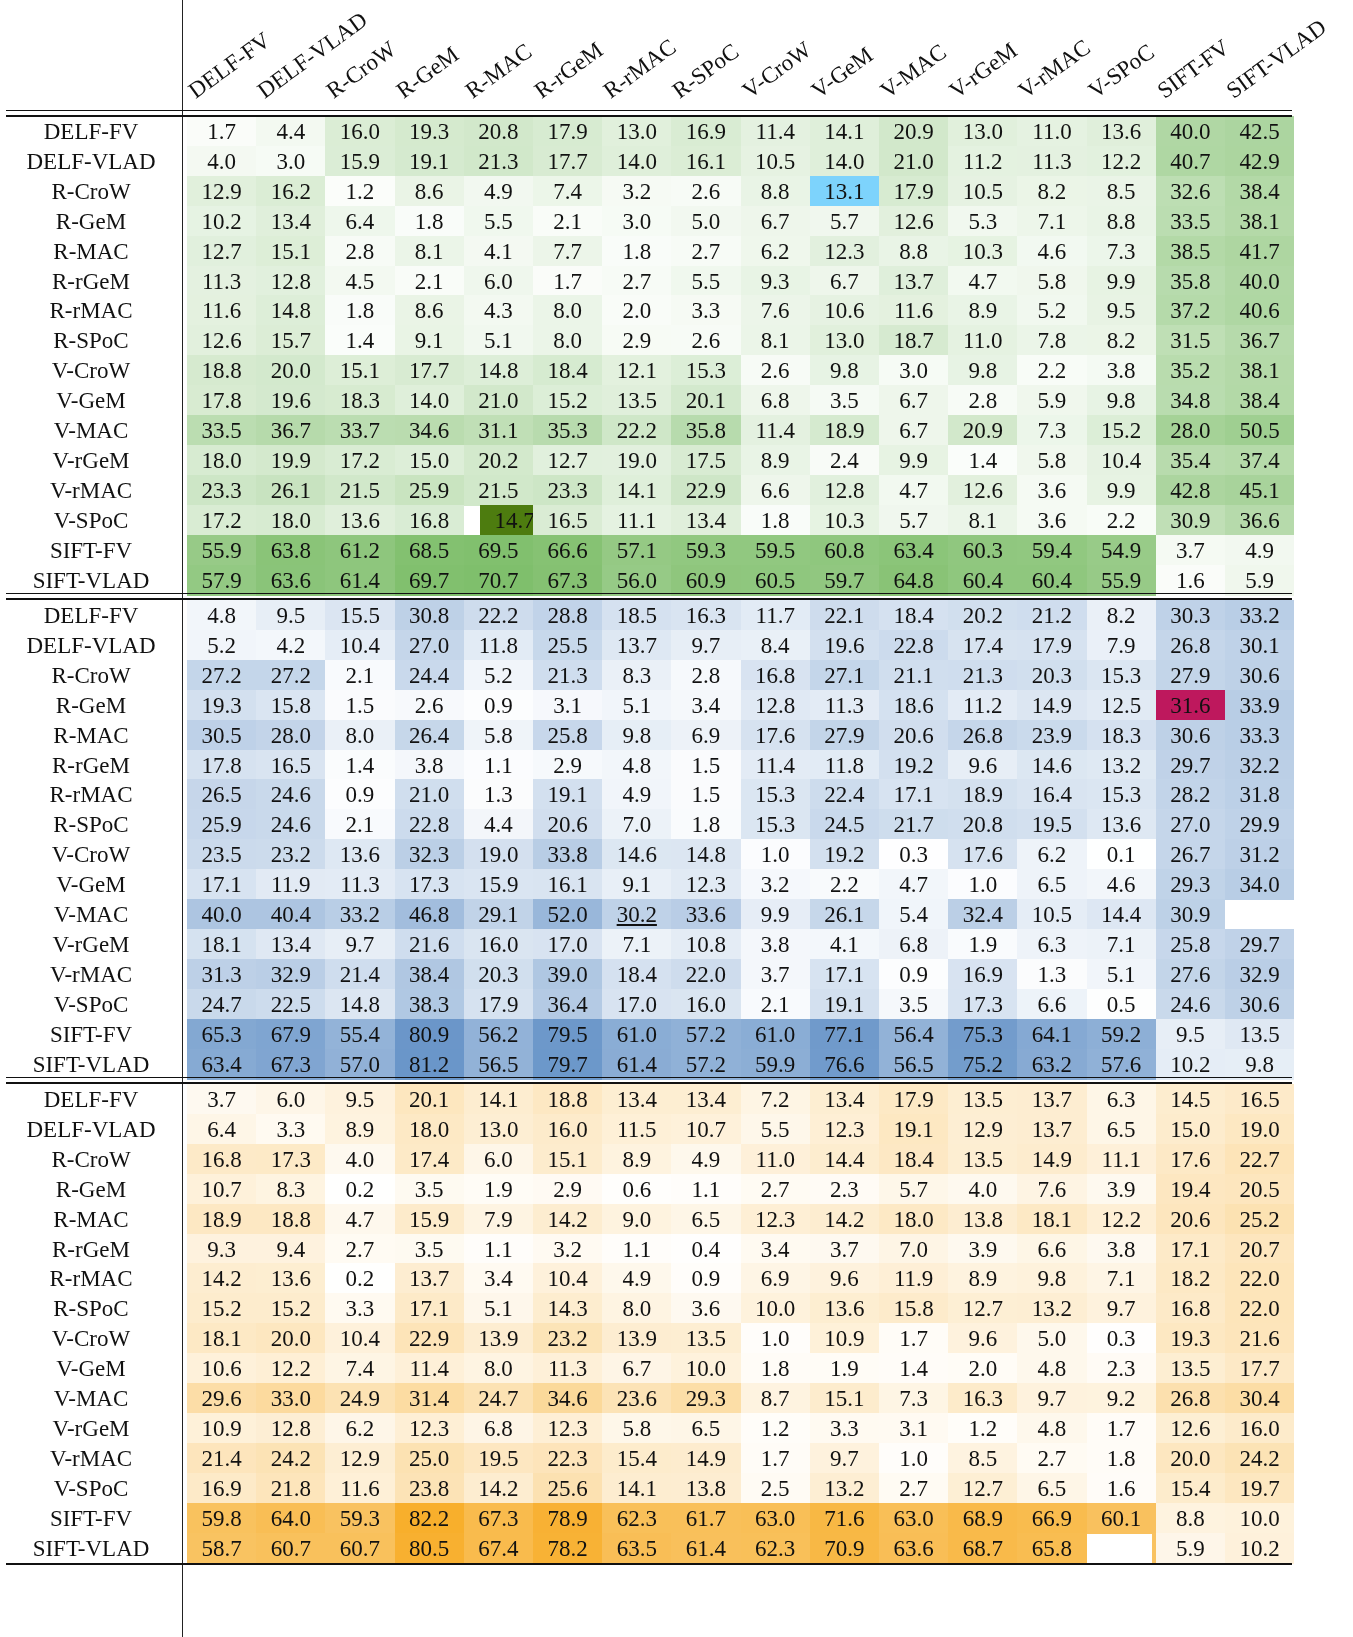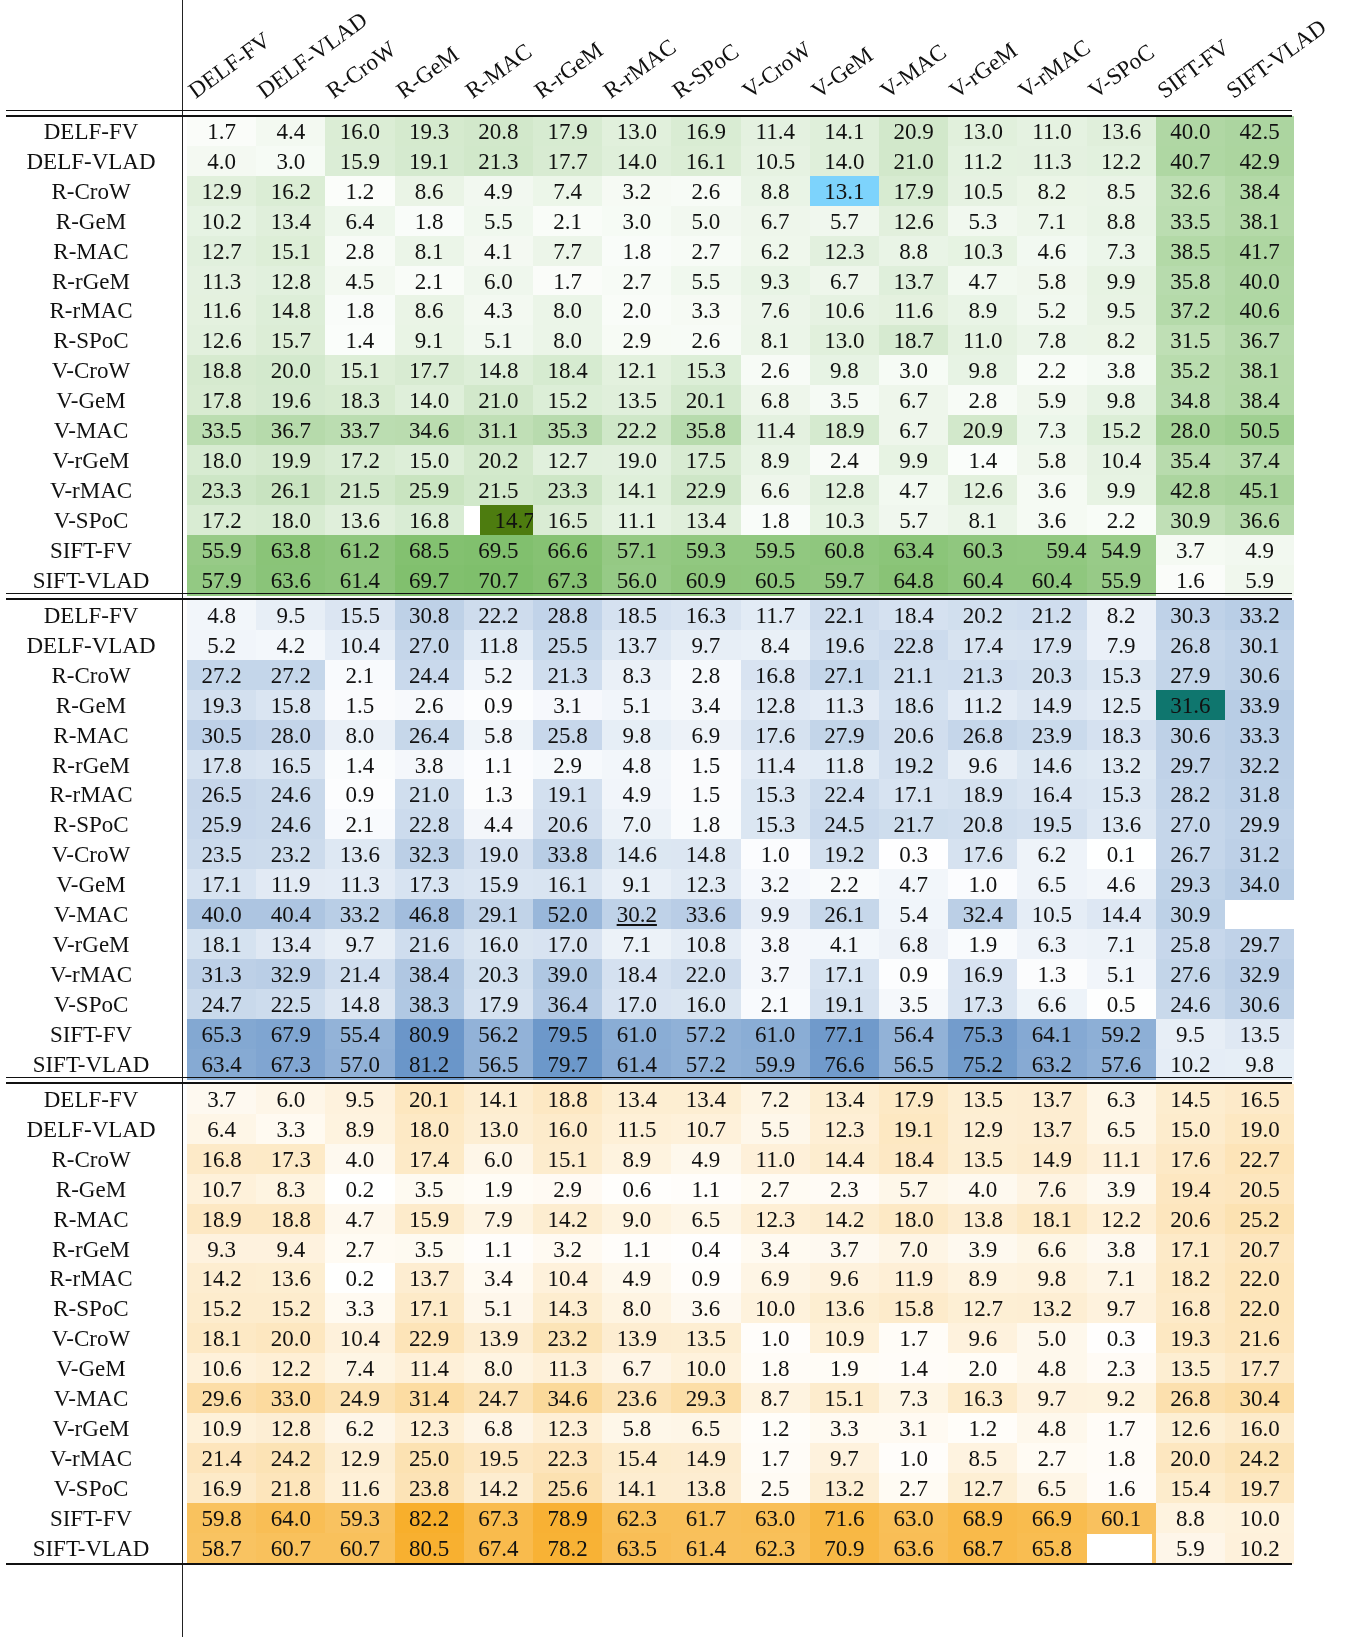--- a/index.html
+++ b/index.html
@@ -327,21 +327,21 @@
         <div class="cell" style="left: 325.4px; background: rgb(142, 198, 125);">61.2</div>
         <div class="cell" style="left: 394.6px; background: rgb(131, 193, 112);">68.5</div>
         <div class="cell" style="left: 463.8px; background: rgb(129, 192, 110);">69.5</div>
         <div class="cell" style="left: 533px; background: rgb(134, 194, 115);">66.6</div>
         <div class="cell" style="left: 602.2px; background: rgb(149, 201, 132);">57.1</div>
         <div class="cell" style="left: 671.4px; background: rgb(145, 200, 128);">59.3</div>
         <div class="cell" style="left: 740.6px; background: rgb(145, 200, 128);">59.5</div>
         <div class="cell" style="left: 809.8px; background: rgb(143, 199, 126);">60.8</div>
         <div class="cell" style="left: 879px; background: rgb(139, 197, 121);">63.4</div>
         <div class="cell" style="left: 948.2px; background: rgb(144, 199, 127);">60.3</div>
-        <div class="cell" style="left: 1017.4px; background: rgb(145, 200, 128); text-align: right;">59.4</div>
+        <div class="cell" style="left: 1017.4px; background: rgb(145, 200, 128);">59.4</div>
         <div class="cell" style="left: 1086.6px; background: rgb(152, 203, 136);">54.9</div>
         <div class="cell" style="left: 1155.8px; background: rgb(245, 250, 243);">3.7</div>
         <div class="cell" style="left: 1225px; background: rgb(242, 248, 240);">4.9</div>
       </div>
       <div class="row" style="top: 448.5px;">
         <div class="row-label">SIFT-VLAD</div>
         <div class="cell" style="left: 187px; background: rgb(147, 201, 131);">57.9</div>
         <div class="cell" style="left: 256.2px; background: rgb(138, 196, 121);">63.6</div>
         <div class="cell" style="left: 325.4px; background: rgb(142, 198, 125);">61.4</div>
         <div class="cell" style="left: 394.6px; background: rgb(129, 192, 110);">69.7</div>
@@ -426,21 +426,21 @@
         <div class="cell" style="left: 463.8px; background: rgb(252, 253, 254);">0.9</div>
         <div class="cell" style="left: 533px; background: rgb(246, 248, 252);">3.1</div>
         <div class="cell" style="left: 602.2px; background: rgb(241, 245, 250);">5.1</div>
         <div class="cell" style="left: 671.4px; background: rgb(245, 248, 251);">3.4</div>
         <div class="cell" style="left: 740.6px; background: rgb(224, 233, 244);">12.8</div>
         <div class="cell" style="left: 809.8px; background: rgb(227, 235, 245);">11.3</div>
         <div class="cell" style="left: 879px; background: rgb(212, 225, 240);">18.6</div>
         <div class="cell" style="left: 948.2px; background: rgb(227, 235, 245);">11.2</div>
         <div class="cell" style="left: 1017.4px; background: rgb(220, 230, 242);">14.9</div>
         <div class="cell" style="left: 1086.6px; background: rgb(225, 234, 244);">12.5</div>
-        <div class="cell" style="left: 1155.8px; background: #0f766e;">31.6</div>
+        <div class="cell" style="left: 1155.8px; background: #be185d;">31.6</div>
         <div class="cell" style="left: 1225px; background: rgb(184, 205, 229);">33.9</div>
       </div>
       <div class="row" style="top: 119.6px;">
         <div class="row-label">R-MAC</div>
         <div class="cell" style="left: 187px; background: rgb(190, 209, 232);">30.5</div>
         <div class="cell" style="left: 256.2px; background: rgb(195, 212, 233);">28.0</div>
         <div class="cell" style="left: 325.4px; background: rgb(234, 240, 247);">8.0</div>
         <div class="cell" style="left: 394.6px; background: rgb(198, 215, 234);">26.4</div>
         <div class="cell" style="left: 463.8px; background: rgb(239, 244, 249);">5.8</div>
         <div class="cell" style="left: 533px; background: rgb(199, 215, 235);">25.8</div>

